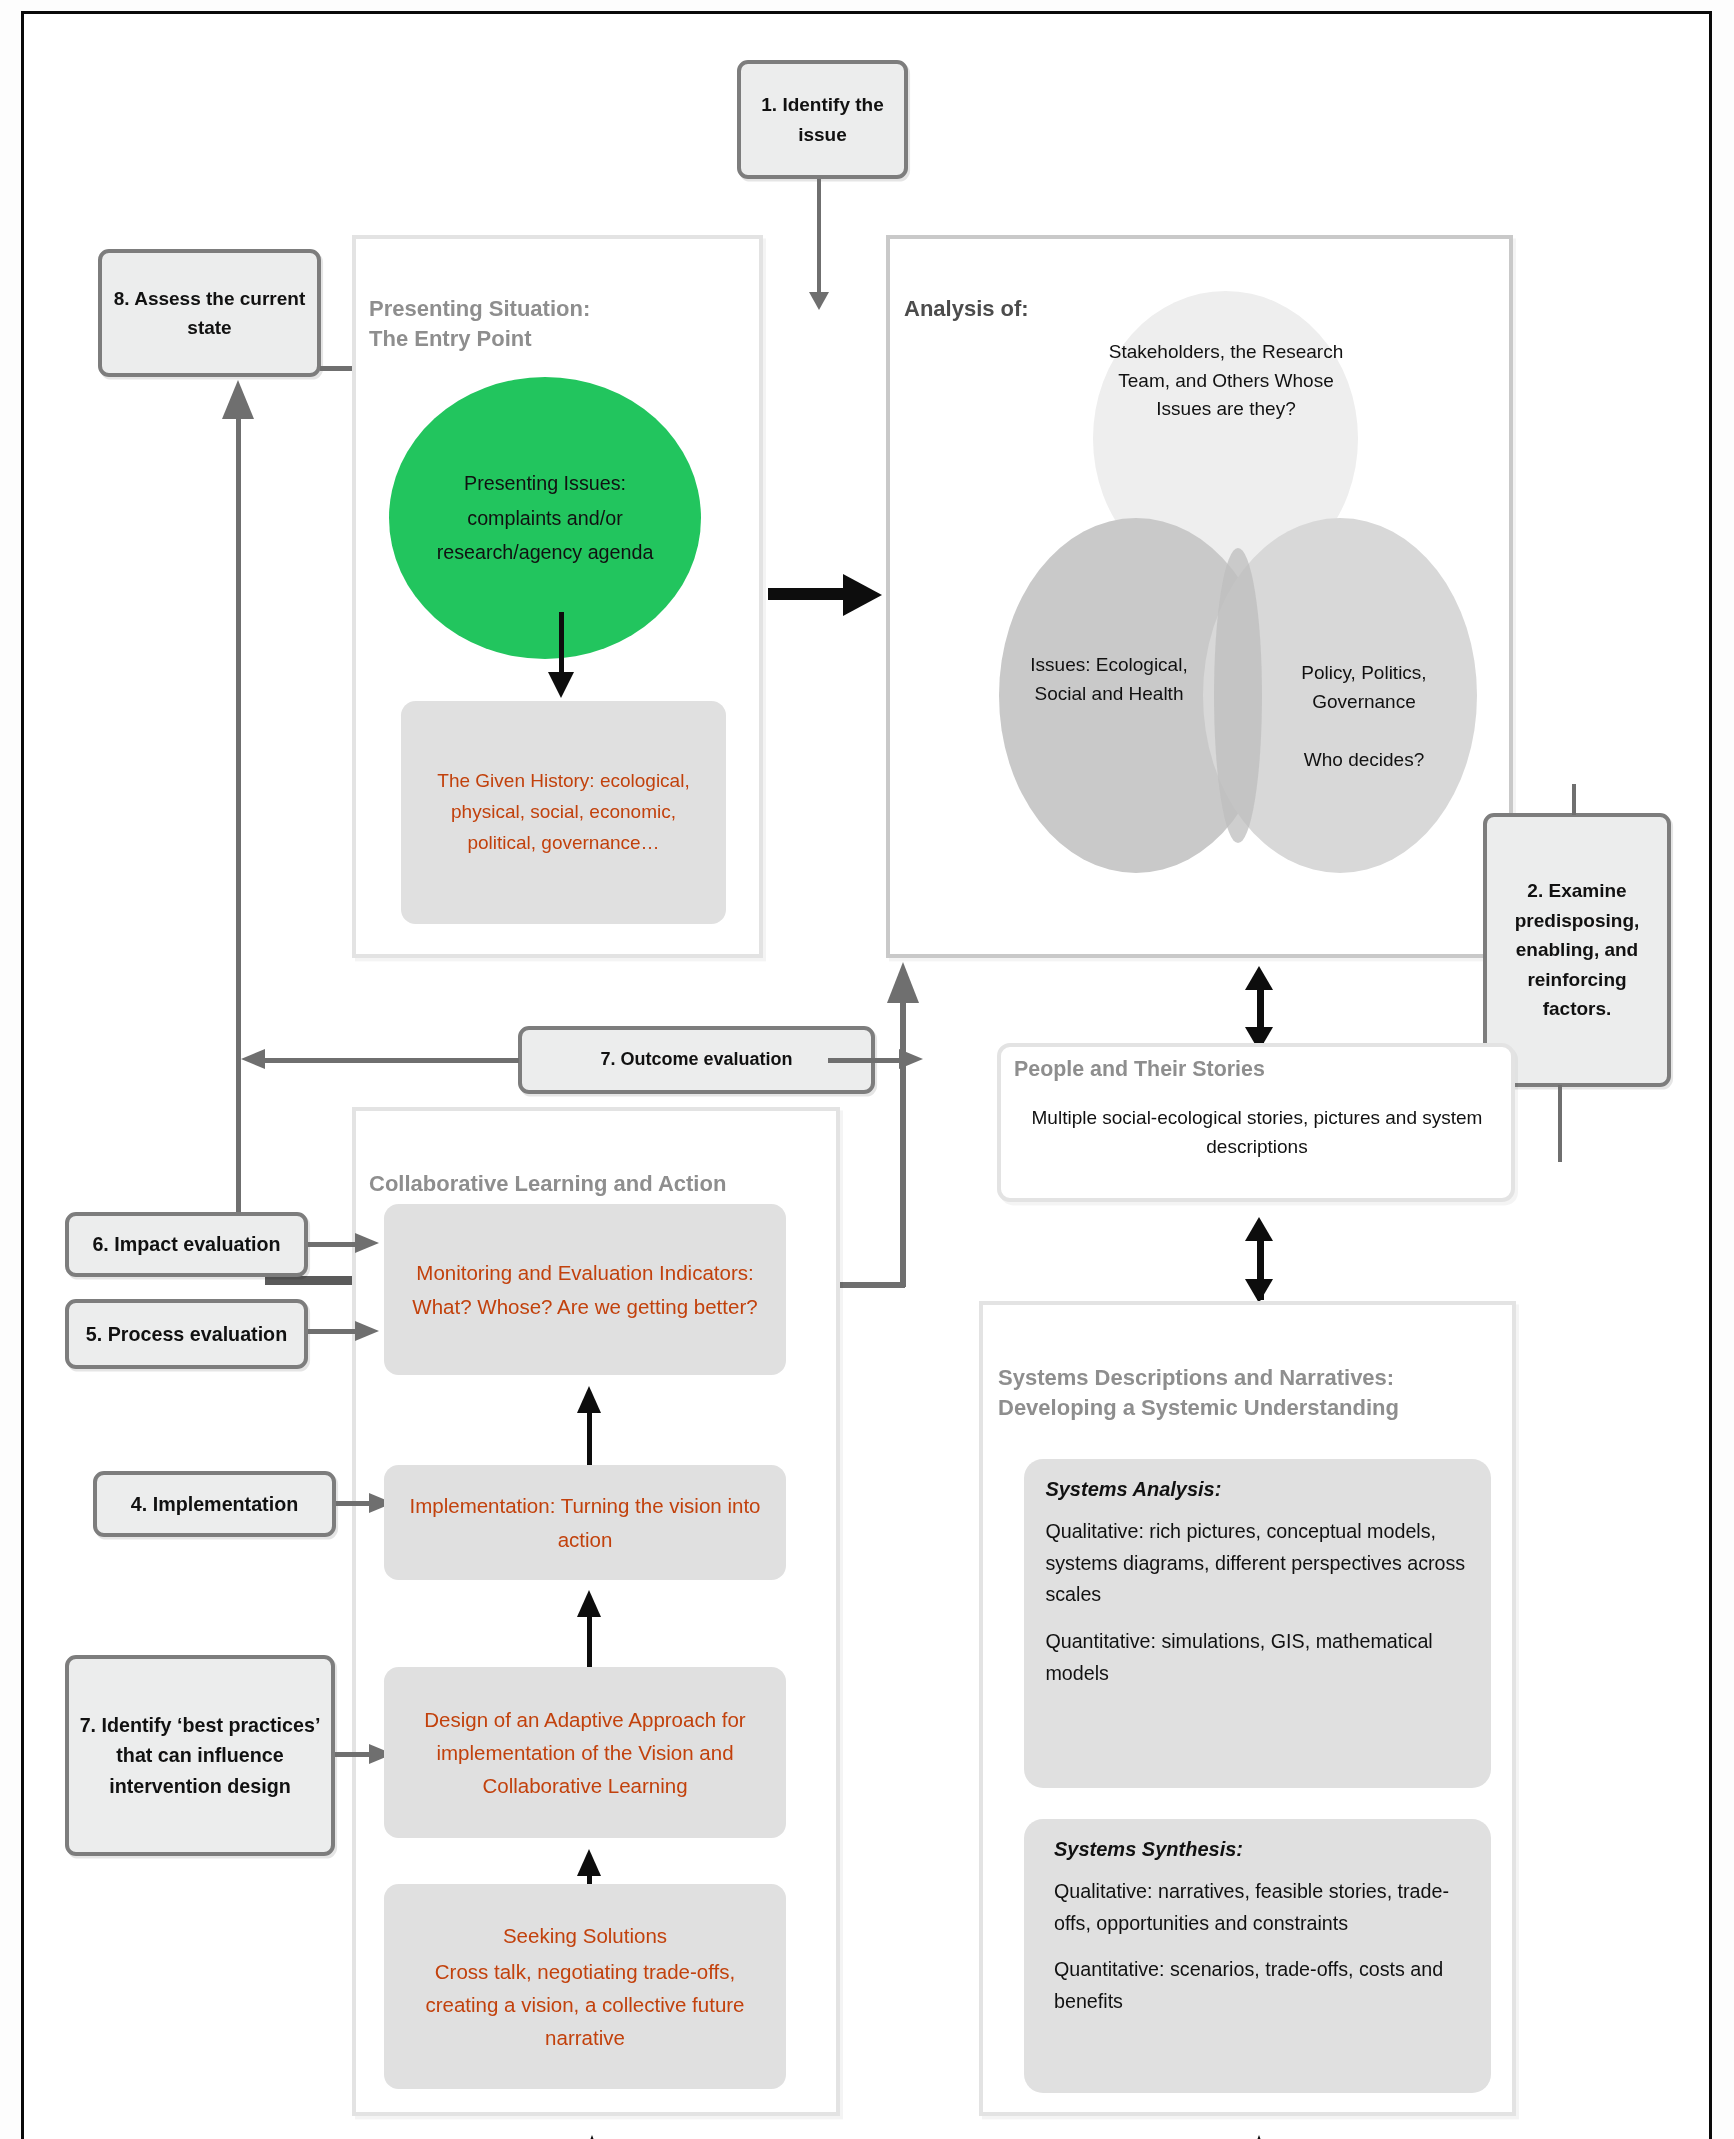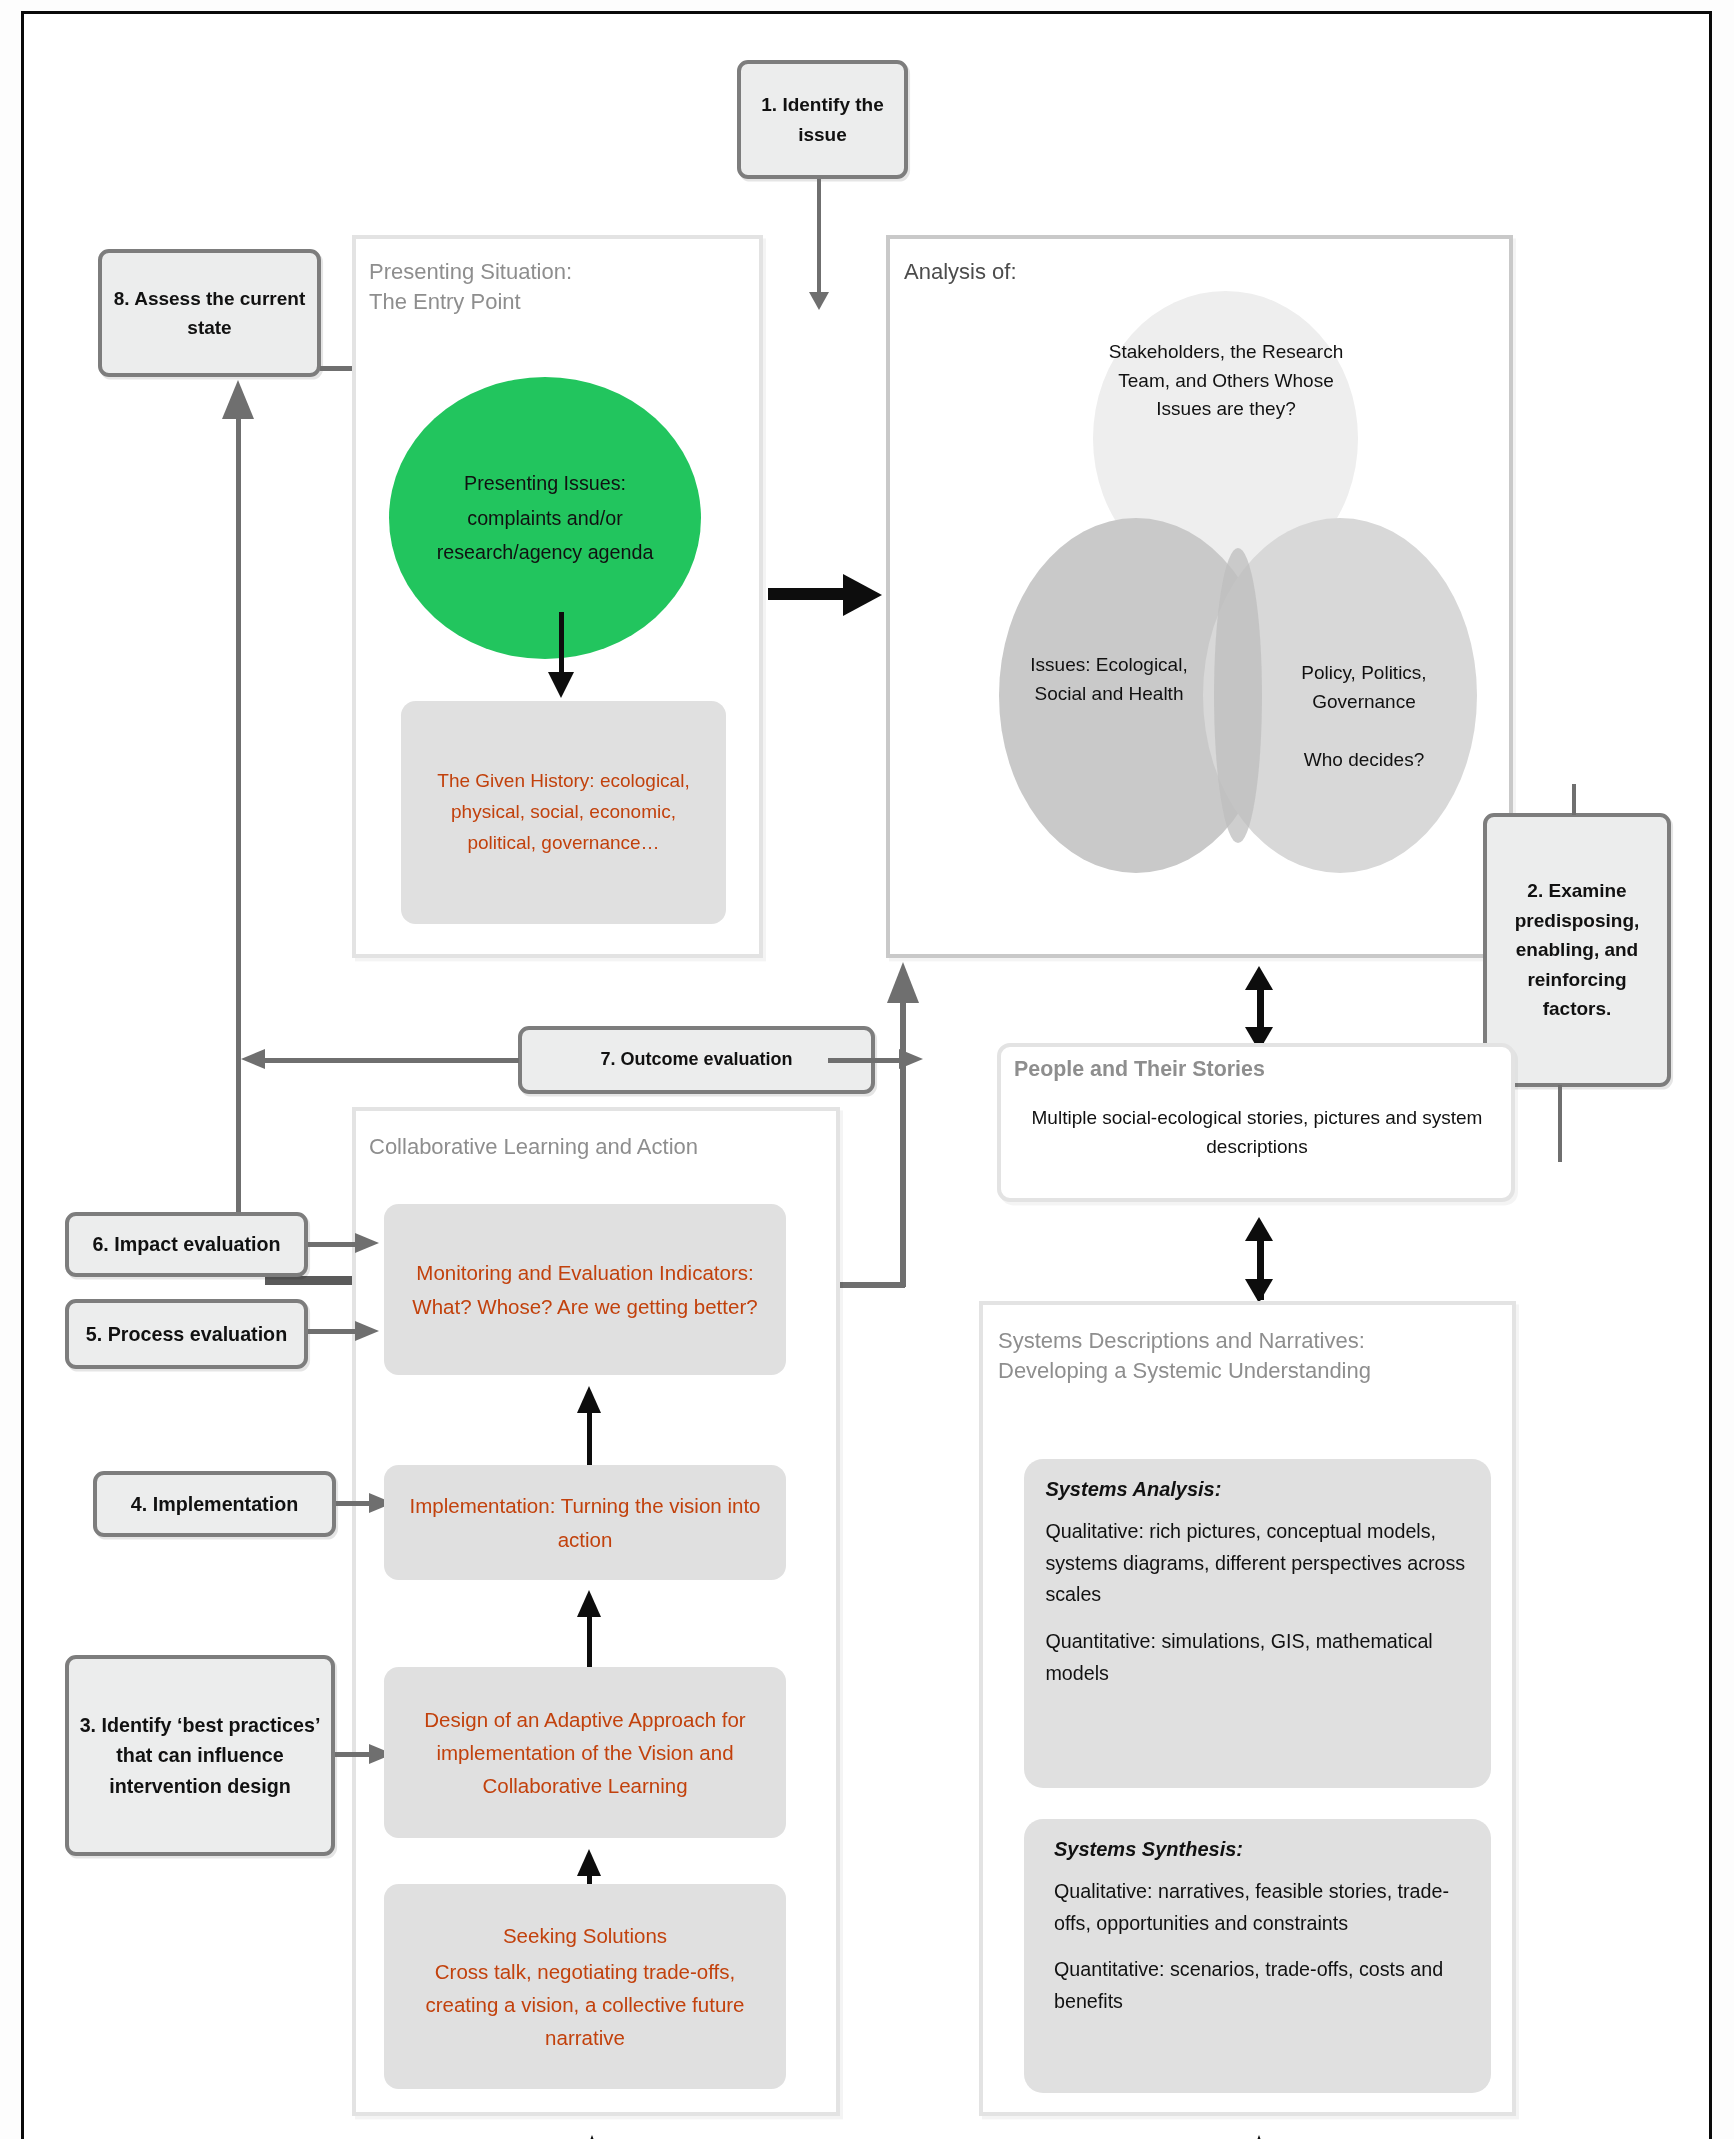--- a/index.html
+++ b/index.html
@@ -36,22 +36,23 @@
   
   .panel{
     background:#ffffff;
     border:4.3px solid #e3e3e3;
     box-shadow:3px 3.4px 0 rgba(0,0,0,0.045);
   }
   .panel.dark-border{border:4.3px solid #c9c9c9;}
   .panel-title{
     position:absolute;
     color:#8e8e8e;
-    font-weight:normal;
+    font-weight:bold;
     line-height:1.35;
+    margin-top:37px;
   }
 
   
   .soft{
     background:#e0e0e0;
     border-radius:14.6px;
     display:flex;align-items:center;justify-content:center;
     text-align:center;
     color:#c2410c;
     line-height:1.62;
@@ -209,21 +210,21 @@
   <div class="tri abs" style="left:369px;top:1493px;border-top:10.7px solid transparent;border-bottom:10.7px solid transparent;border-left:24px solid #6f6f6f;"></div>
 
   <div class="abs soft" style="left:384px;top:1465px;width:402px;height:115px;font-size:20.5px;padding:0 17px;">
     <span>Implementation: Turning the vision into action</span>
   </div>
 
   <div class="ln-blk abs" style="left:587px;top:1616px;width:4.7px;height:54px;"></div>
   <div class="tri abs" style="left:577px;top:1590px;border-left:12px solid transparent;border-right:12px solid transparent;border-bottom:27px solid #0d0d0d;"></div>
 
   <div class="abs step" style="left:65px;top:1655px;width:270px;height:201px;font-size:19.7px;">
-    <span>3. Identify ‘best practices’ that can influence intervention design</span>
+    <span>7. Identify ‘best practices’ that can influence intervention design</span>
   </div>
   <div class="ln abs" style="left:335px;top:1752px;width:37px;height:4.7px;"></div>
   <div class="tri abs" style="left:369px;top:1744px;border-top:10.7px solid transparent;border-bottom:10.7px solid transparent;border-left:24px solid #6f6f6f;"></div>
 
   <div class="abs soft" style="left:384px;top:1667px;width:402px;height:171px;font-size:20.5px;padding:0 14.6px;">
     <span>Design of an Adaptive Approach for implementation of the Vision and Collaborative Learning</span>
   </div>
 
   <div class="ln-blk abs" style="left:587px;top:1875px;width:4.7px;height:54px;"></div>
   <div class="tri abs" style="left:577px;top:1849px;border-left:12px solid transparent;border-right:12px solid transparent;border-bottom:27px solid #0d0d0d;"></div>

